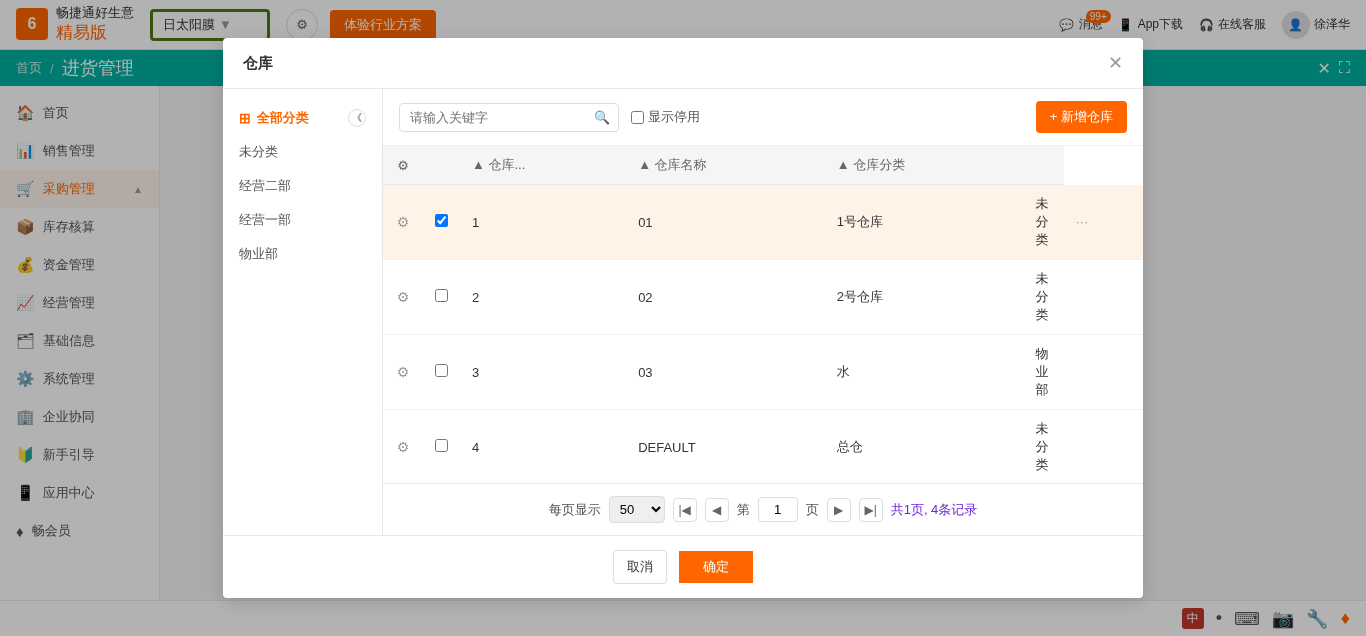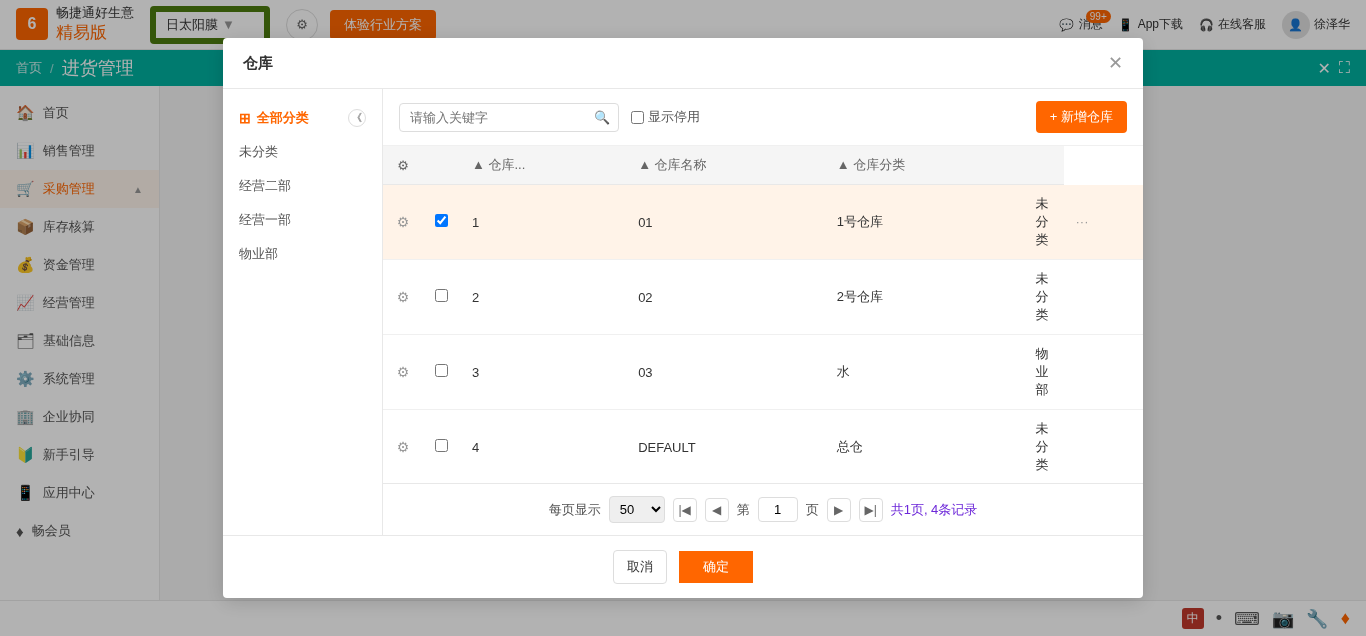--- a/index.html
+++ b/index.html
@@ -26,21 +26,21 @@
       width: 32px; height: 32px;
       background: #f60;
       border-radius: 4px;
       display: flex; align-items: center; justify-content: center;
       color: #fff; font-weight: bold; font-size: 16px;
     }
     .logo-text { font-size: 13px; color: #333; line-height: 1.3; }
     .logo-sub { font-size: 17px; color: #f60; }
     .store-selector {
       display: flex; align-items: center; gap: 4px;
-      border: 6px solid #4d7c0f; border-radius: 4px; padding: 4px 10px;
+      border: 3px solid #4d7c0f; border-radius: 4px; padding: 4px 10px;
       cursor: pointer; color: #333; min-width: 120px;
     }
     .store-selector .arrow { color: #999; }
     .header-mid { flex: 1; display: flex; align-items: center; gap: 12px; padding-left: 16px; }
     .gear-btn {
       width: 32px; height: 32px; border-radius: 50%;
       border: 1px solid #ddd; display: flex; align-items: center; justify-content: center;
       cursor: pointer; color: #666;
     }
     .try-btn {

